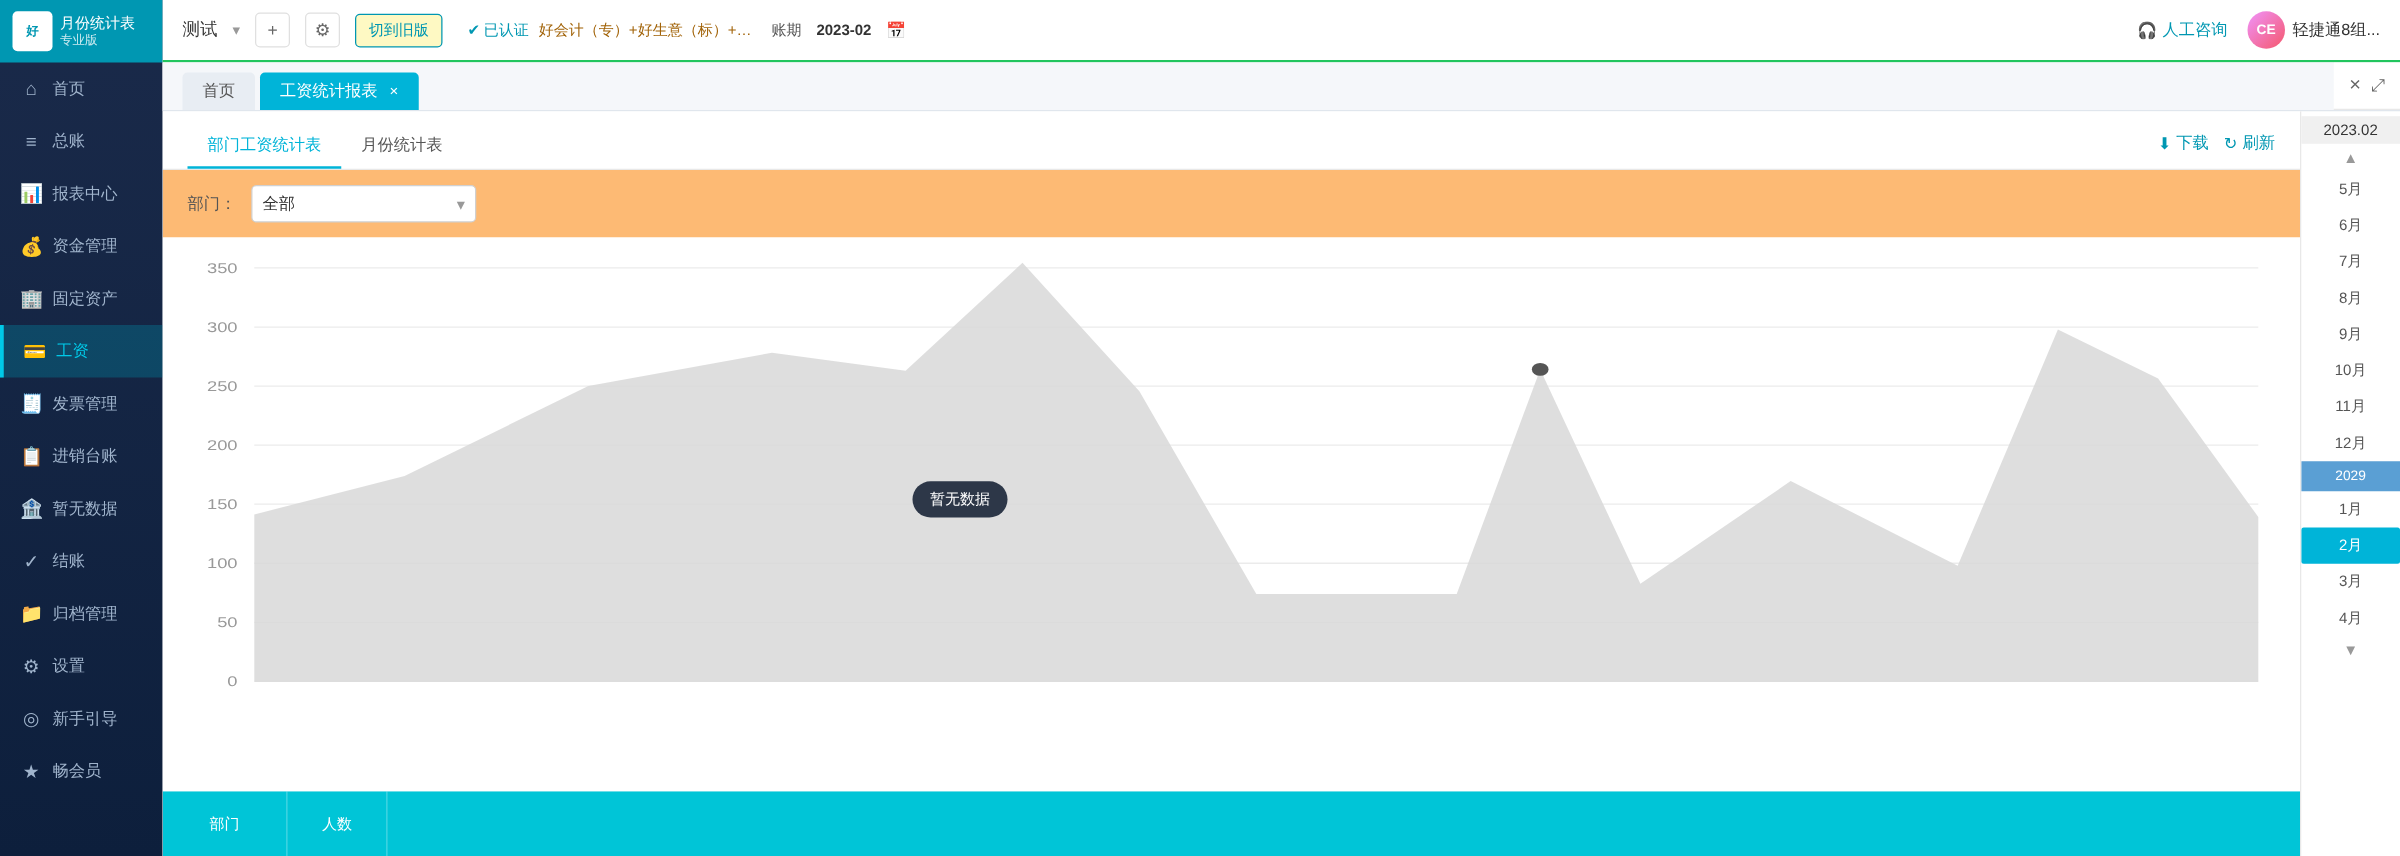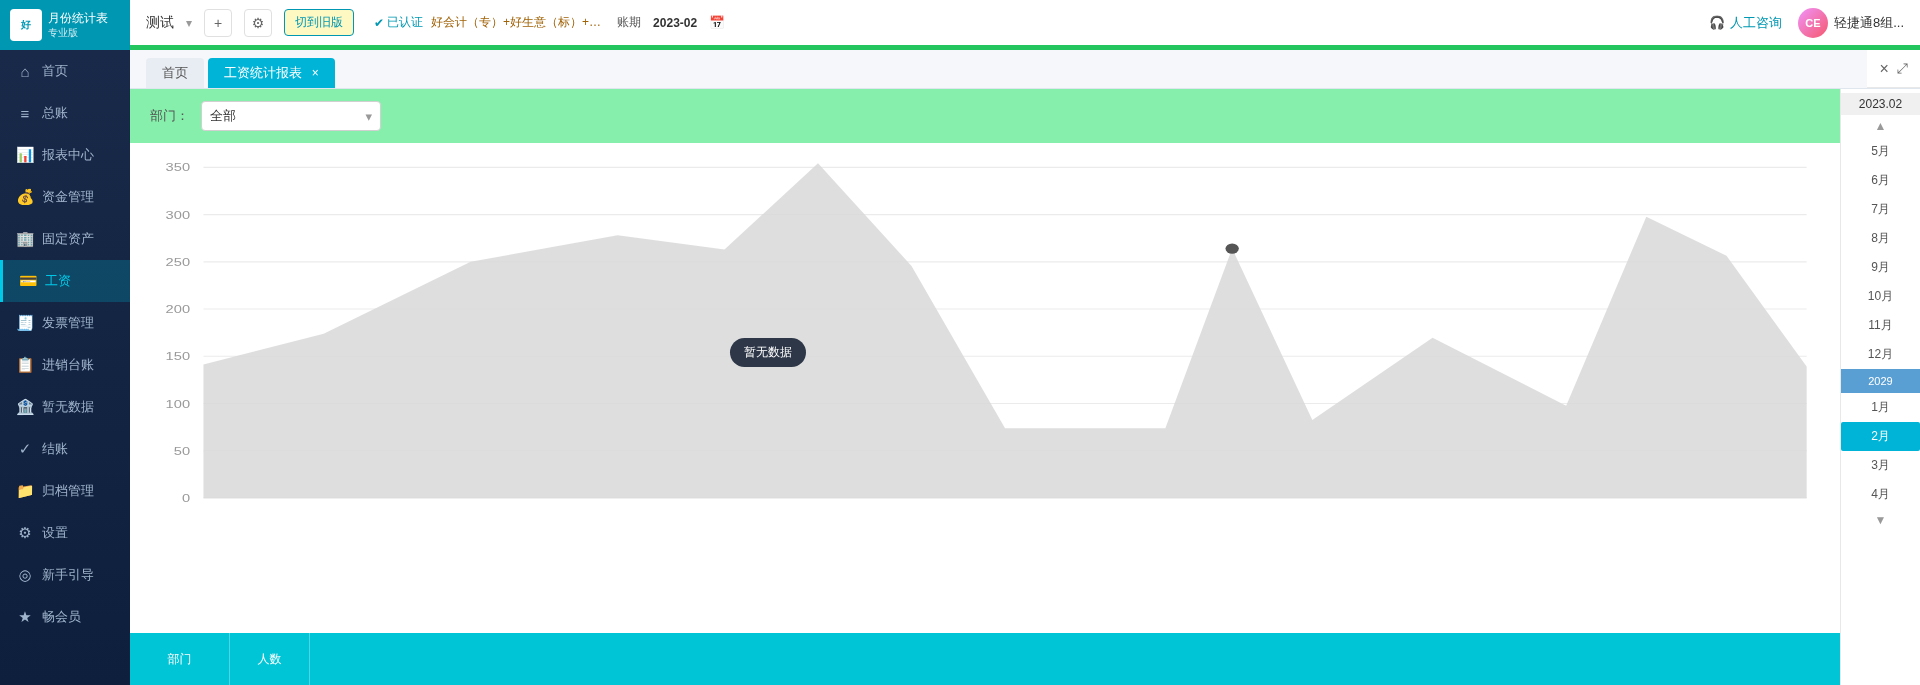--- a/index.html
+++ b/index.html
@@ -73,21 +73,21 @@
       overflow: hidden;
     }
 
     
     .topbar {
       background: #fff;
       height: 50px;
       display: flex;
       align-items: center;
       padding: 0 16px;
-      border-bottom: 5px solid #22c55e;
+      border-bottom: 2px solid #22c55e;
       gap: 12px;
     }
     .topbar-btn {
       width: 28px;
       height: 28px;
       border-radius: 4px;
       border: 1px solid #e0e0e0;
       background: #fff;
       display: flex;
       align-items: center;
@@ -229,21 +229,21 @@
       cursor: pointer;
       font-size: 13px;
     }
 
     
     .filter-bar {
       padding: 12px 20px;
       display: flex;
       align-items: center;
       gap: 12px;
-      background: #86efac;
+      background: #fdba74;
     }
     .filter-label { color: #555; font-size: 13px; }
     .filter-select {
       width: 180px;
       height: 30px;
       border: 1px solid #d0d0d0;
       border-radius: 4px;
       padding: 0 8px;
       font-size: 13px;
       color: #333;
@@ -486,20 +486,34 @@
     </div>
     <div class="panel-close-bar">
       <span class="panel-close-btn">×</span>
       <span class="panel-close-btn" style="font-size:14px;">⤢</span>
     </div>
   </div>
 
   <div class="content-area">
     <div class="content-main">
 
+      <div class="sub-tabs">
+        <div class="sub-tab active">部门工资统计表</div>
+        <div class="sub-tab">月份统计表</div>
+        <div class="sub-tab-actions">
+          <div class="action-btn">
+            <span>⬇</span>
+            <span>下载</span>
+          </div>
+          <div class="action-btn">
+            <span>↻</span>
+            <span>刷新</span>
+          </div>
+        </div>
+      </div>
 
       <div class="filter-bar">
         <span class="filter-label">部门：</span>
         <div class="filter-select">
           <span>全部</span>
           <span style="color:#999;">▾</span>
         </div>
       </div>
 
       <div class="chart-container">

